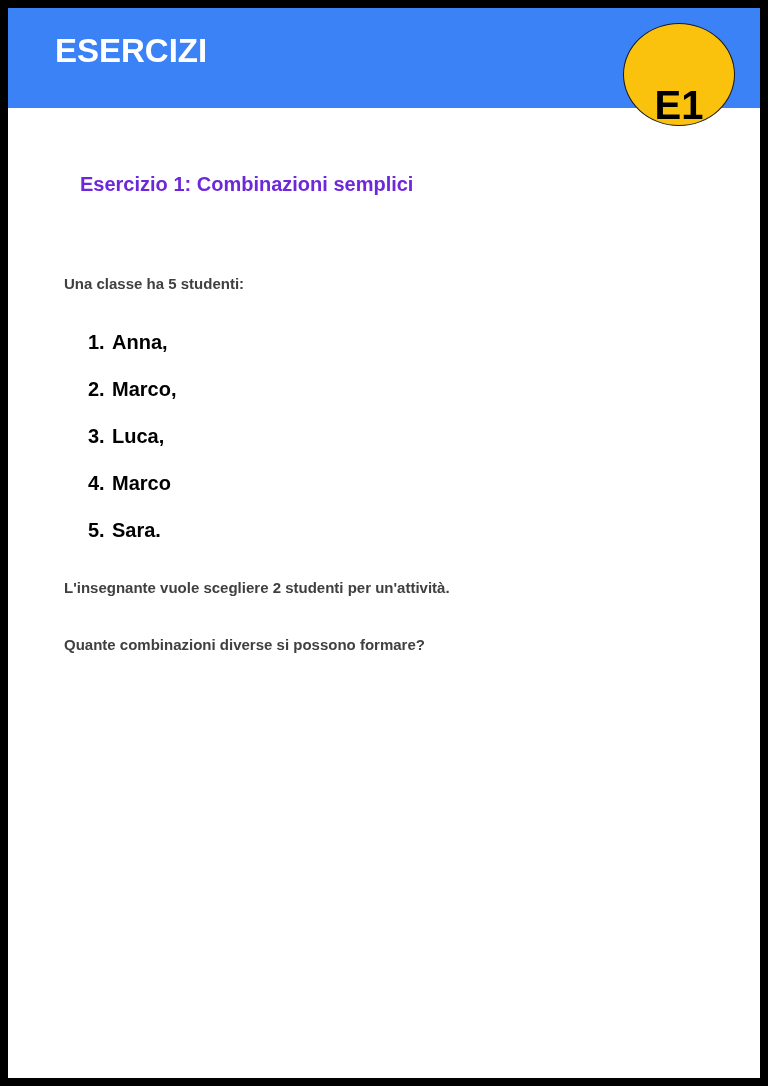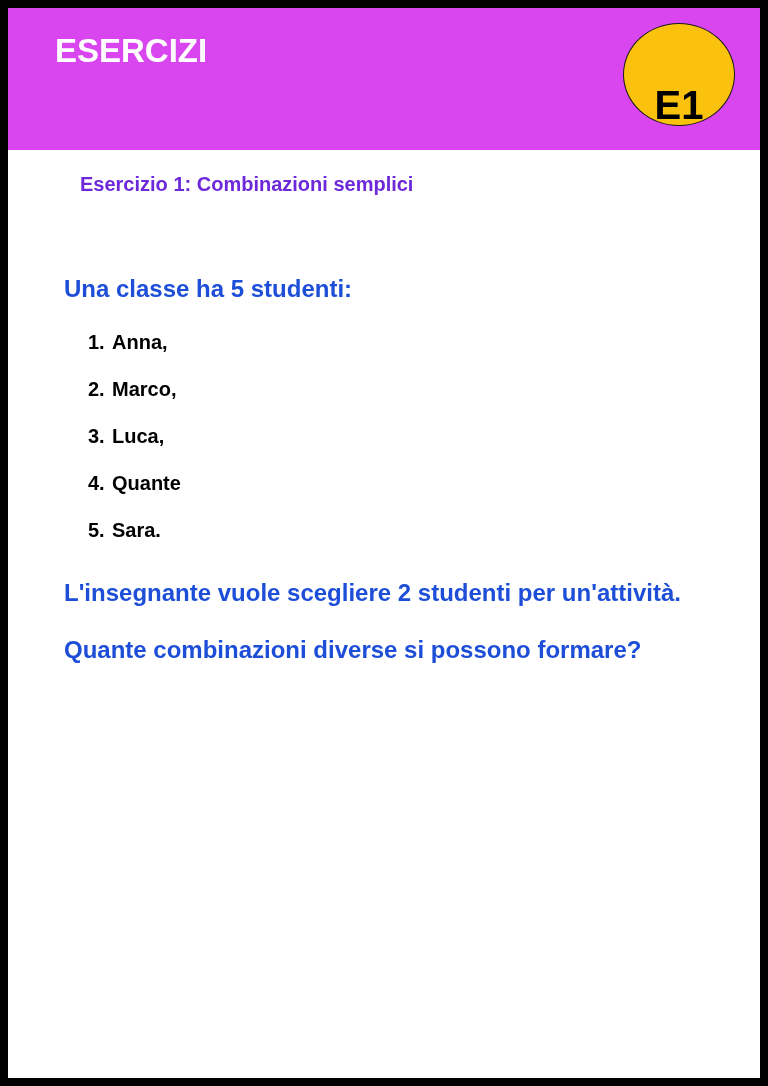--- a/index.html
+++ b/index.html
@@ -21,22 +21,22 @@
       width: 752px;
       height: 1070px;
       background: #ffffff;
       overflow: hidden;
     }
     .header {
       position: absolute;
       left: 0;
       top: 0;
       width: 752px;
-      height: 142px;
-      background: #d946ef;
+      height: 100px;
+      background: #3b82f6;
     }
     .header-title {
       position: absolute;
       left: 47px;
       top: 20px;
       color: #ffffff;
       font-weight: bold;
       font-size: 33px;
       line-height: 46px;
       letter-spacing: 0px;
@@ -73,23 +73,23 @@
       top: 165px;
       left: 16px;
       color: #6d28d9;
       font-weight: bold;
       font-size: 20px;
       white-space: nowrap;
     }
     .text-line {
       position: absolute;
       left: 0;
-      color: #1d4ed8;
+      color: #404040;
       font-weight: bold;
-      font-size: 24px;
+      font-size: 15px;
       white-space: nowrap;
     }
     .intro { top: 267px; }
     .student-list {
       position: absolute;
       top: 323px;
       left: 24px;
       margin: 0;
       padding: 0;
       list-style: none;
@@ -133,21 +133,21 @@
       <li class="student-item">
         <span class="student-num">2.</span>
         <span>Marco,</span>
       </li>
       <li class="student-item">
         <span class="student-num">3.</span>
         <span>Luca,</span>
       </li>
       <li class="student-item">
         <span class="student-num">4.</span>
-        <span>Quante</span>
+        <span>Marco</span>
       </li>
       <li class="student-item">
         <span class="student-num">5.</span>
         <span>Sara.</span>
       </li>
     </ol>
 
     <div class="text-line statement">L'insegnante vuole scegliere 2 studenti per un'attività.</div>
     <div class="text-line question">Quante combinazioni diverse si possono formare?</div>
   </div>

